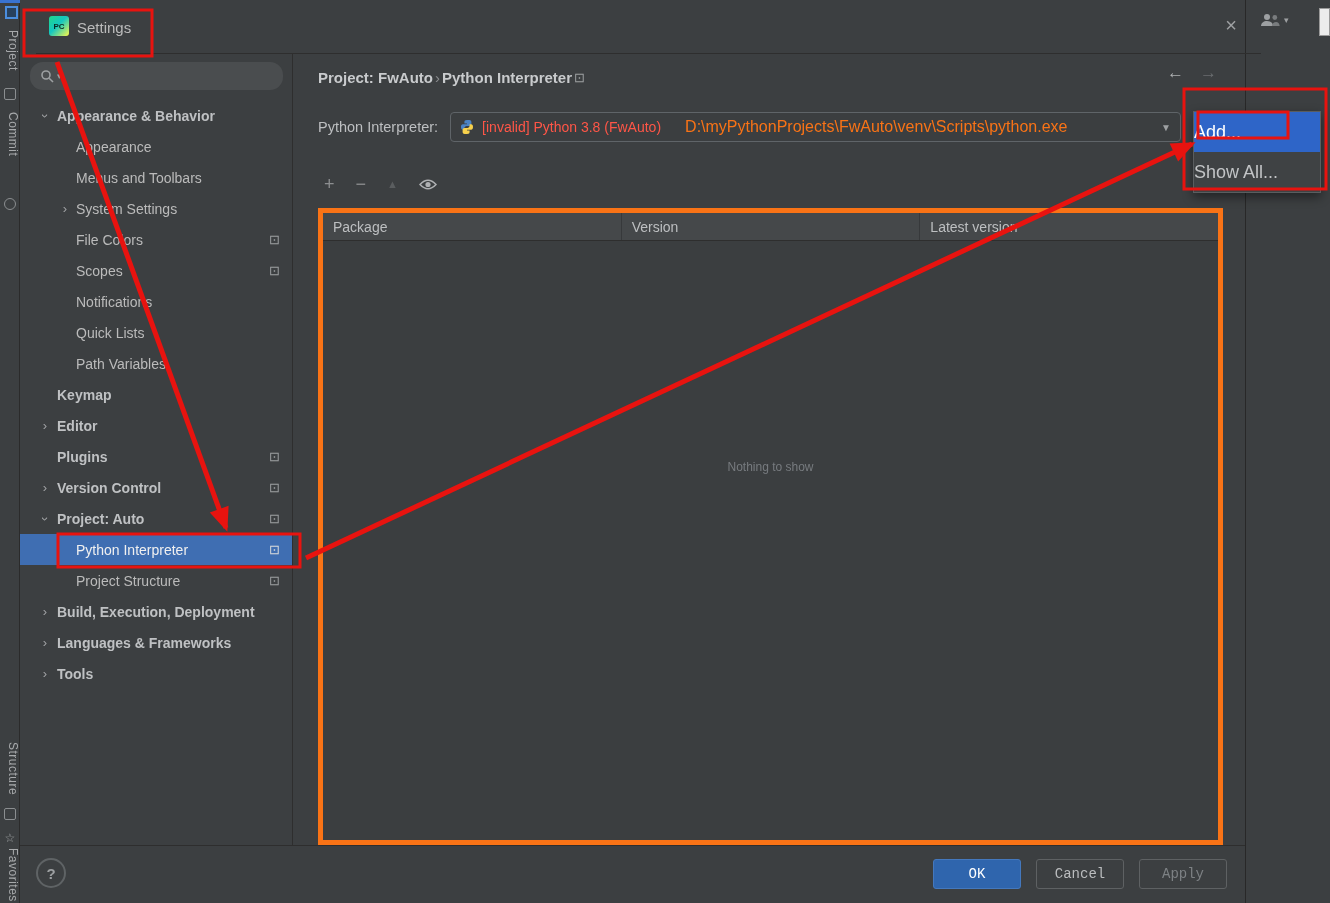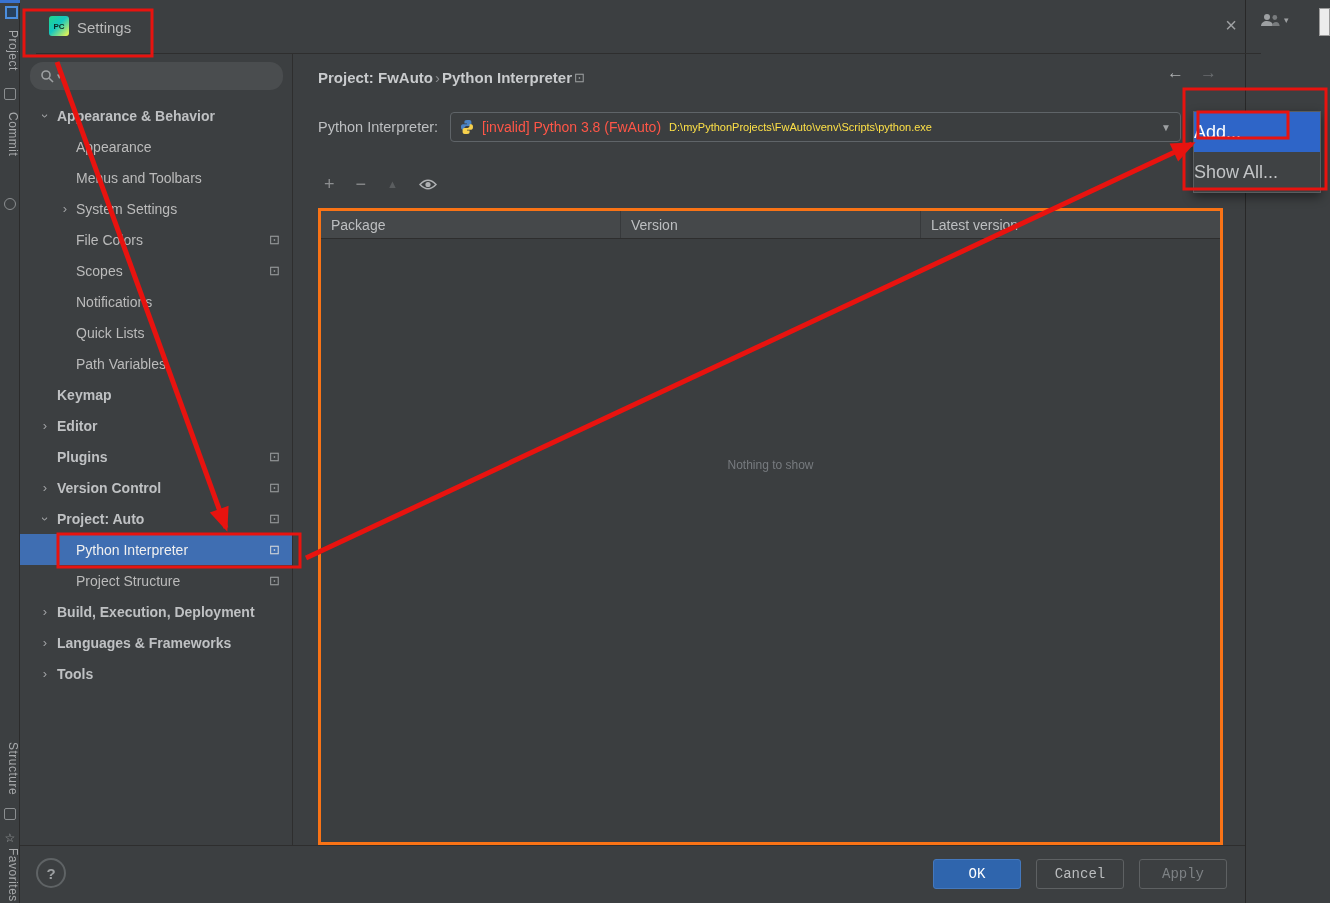--- a/index.html
+++ b/index.html
@@ -52,29 +52,29 @@
   .crumbs .mon2 { color:#9da0a2; font-size:13px; }
   .navarrows { position:absolute; right:28px; top:9px; display:flex; gap:16px; font-size:17px; }
   .nav-back { color:#b0b2b4; cursor:pointer; }
   .nav-fwd { color:#6a6d6f; cursor:pointer; }
 
   .interp-row { position:absolute; left:24px; top:58px; right:64px; height:30px; display:flex; align-items:center; }
   .interp-label { color:#bdbfc1; font-size:14.5px; margin-right:12px; white-space:nowrap; }
   .combo { position:relative; flex:1; height:30px; background:#3b3e40; border:1px solid #5f6468; border-radius:4px; display:flex; align-items:center; padding:0 32px 0 8px; overflow:hidden; cursor:pointer; }
   .combo .pyico { margin-right:7px; flex:0 0 auto; display:flex; }
   .inv { color:#ff5647; font-size:14px; margin-right:8px; white-space:nowrap; }
-  .ipath { color:#fde047; font-size:11px; white-space:nowrap; overflow:hidden; text-overflow:ellipsis; }
+  .ipath { color:#f97316; font-size:16px; white-space:nowrap; overflow:hidden; text-overflow:ellipsis;margin-left:16px; }
   .combo-caret { position:absolute; right:9px; top:9px; color:#9da0a2; font-size:10px; }
 
   .pkg-toolbar { position:absolute; left:30px; top:118px; display:flex; align-items:center; gap:21px; height:24px; }
   .tb-plus,.tb-minus { color:#8c8e90; font-size:18px; cursor:pointer; line-height:18px; }
   .tb-up { color:#5a5d5f; font-size:11px; cursor:pointer; }
   .tb-eye { display:flex; cursor:pointer; }
 
-  .pkgtable { position:absolute; left:24px; right:22px; top:154px; bottom:0; border:3px solid #f97316; }
+  .pkgtable { position:absolute; left:24px; right:22px; top:154px; bottom:0; border:5px solid #f97316; }
   .thead { display:flex; height:28px; background:#45484a; border-bottom:1px solid #2e2e2e; }
   .th { flex:1; display:flex; align-items:center; padding-left:10px; font-size:14px; color:#bdbfc1; border-right:1px solid #37393b; cursor:pointer; }
   .th:last-child { border-right:none; }
   .tbody { position:absolute; left:0; right:0; top:28px; bottom:0; background:#3b3e40; }
   .empty-text { position:absolute; top:195px; width:100%; text-align:center; color:#777b7f; font-size:12px;margin-top:24px; }
 
   
   .footer { position:absolute; left:0; right:0; bottom:0; height:58px; border-top:1px solid #2e2e2e; }
   .help { position:absolute; left:16px; top:12px; width:30px; height:30px; border-radius:50%; border:2px solid #5f6365; color:#9da0a2; display:flex; align-items:center; justify-content:center; font-size:15px; font-weight:bold; cursor:pointer; }
   .btns { position:absolute; right:18px; top:13px; display:flex; gap:15px;font-family:Liberation Mono, monospace; }

